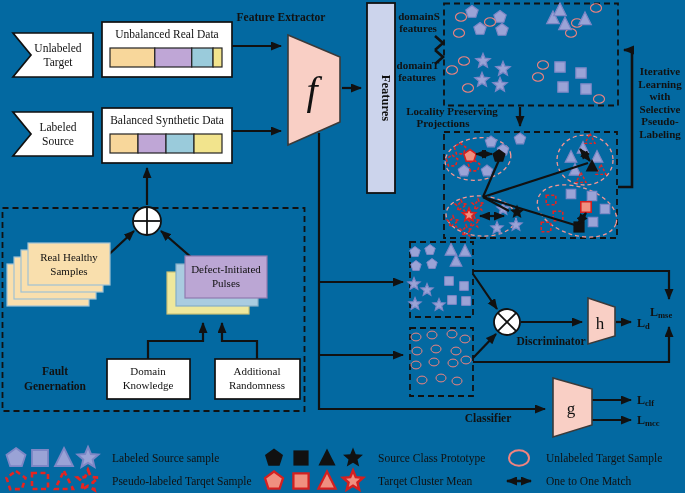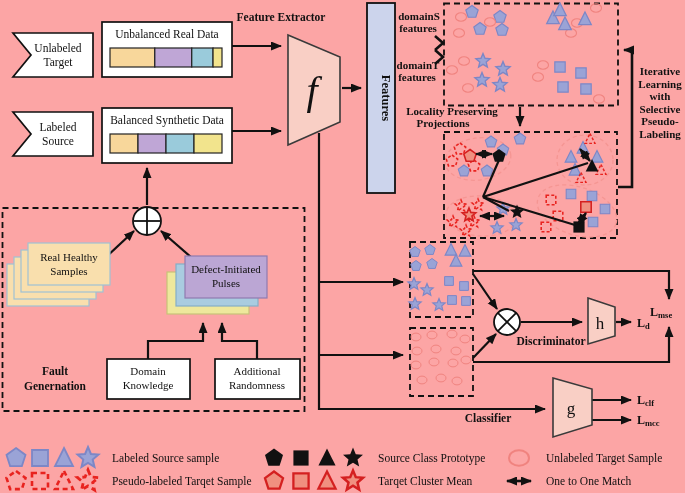--- a/index.html
+++ b/index.html
@@ -1,16 +1,16 @@
 <!DOCTYPE html>
 <html><head>
 <meta charset="utf-8">
 <style>
   html,body{margin:0;padding:0;background:#fff}
-  .stage{width:685px;height:493px;position:relative;background:#fca5a5}
+  .stage{width:685px;height:493px;position:relative;background:#0369a1}
   svg{display:block}
   .t{font-family:"Liberation Serif","DejaVu Serif",serif;fill:#111}
   .b{font-weight:bold}
   .it{font-style:italic}
   .fl{stroke:#111;stroke-width:2.2;fill:none}
   .fl2{stroke:#111;stroke-width:2.6;fill:none}
   .thin{stroke:#111;stroke-width:1.8;fill:none}
   .dashbox{fill:none;stroke:#111;stroke-width:1.8;stroke-dasharray:6 4}
   .node{fill:#fff;stroke:#111;stroke-width:1.7}
   .trap{fill:#f9cfc5;stroke:#3a3a3a;stroke-width:1.6}

